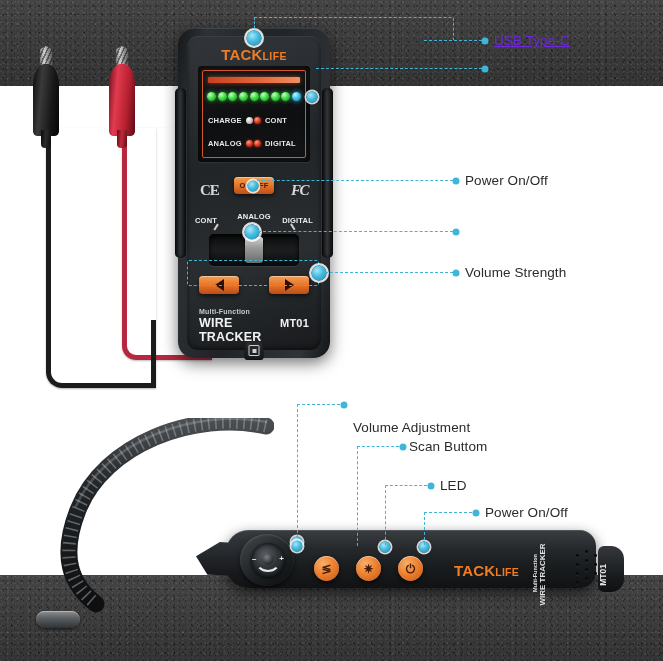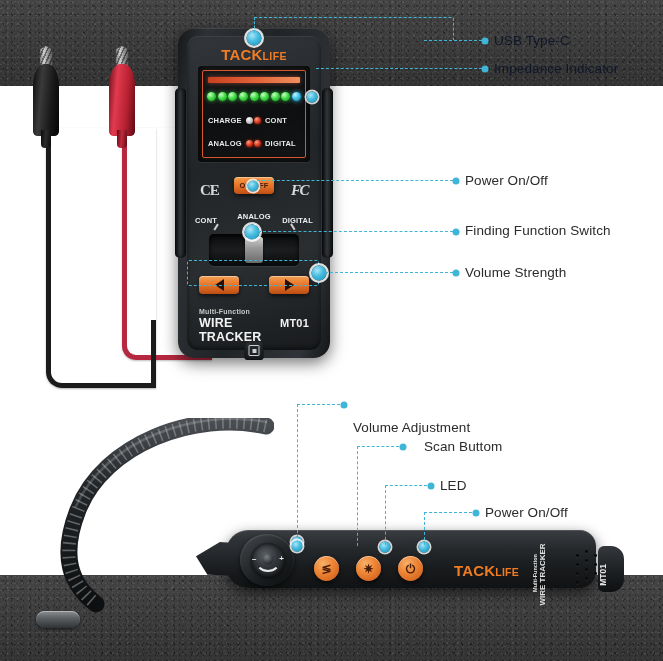--- a/index.html
+++ b/index.html
@@ -74,21 +74,21 @@
     box-shadow: 0 0 0 2px rgba(255,255,255,.8), 0 0 4px rgba(0,0,0,.4);
   }
 
   .callout-label {
     position: absolute;
     font-size: 13.5px;
     color: #2b2b2b;
     white-space: nowrap;
     letter-spacing: .1px;
   }
-  .callout-label.on-dark { color: #0f172a; }
+  .callout-label.on-dark { color: #6d28d9; text-decoration: underline; }
 
   .dashed-box {
     position: absolute;
     border: 1.5px dashed #3fb6d8;
     border-radius: 2px;
     pointer-events: none;
   }
 
   
   #main-unit {
@@ -762,51 +762,49 @@
   <div class="node" style="left:254px; top:38px;"></div>
   <div class="leader v" style="left:254px; top:17px; height:16px;"></div>
   <div class="leader corner-tr" style="left:254px; top:17px; width:200px; height:23px;"></div>
   <div class="leader h" style="left:424px; top:40px; width:58px;"></div>
   <div class="dot" style="left:485px; top:41px;"></div>
   <div class="callout-label on-dark" style="left:494px; top:33px;">USB Type-C</div>
 
   <div class="node small" style="left:312px; top:97px;"></div>
   <div class="leader h" style="left:316px; top:68px; width:166px;"></div>
   <div class="dot" style="left:485px; top:69px;"></div>
-  <div class="callout-label on-dark" style="left:494px; top:61px;">Impedance Indicator</div>
 
   <div class="dashed-box" style="left:197px; top:62px; width:118px; height:40px; border:none;"></div>
 
   <div class="node small" style="left:253px; top:186px;"></div>
   <div class="leader h" style="left:257px; top:180px; width:196px;"></div>
   <div class="dot" style="left:456px; top:181px;"></div>
   <div class="callout-label" style="left:465px; top:173px;">Power On/Off</div>
 
   <div class="node" style="left:252px; top:232px;"></div>
   <div class="leader h" style="left:258px; top:231px; width:195px;"></div>
   <div class="dot" style="left:456px; top:232px;"></div>
-  <div class="callout-label" style="left:465px; top:223px;">Finding Function Switch</div>
 
   <div class="dashed-box" style="left:187px; top:260px; width:132px; height:26px;"></div>
   <div class="node" style="left:319px; top:273px;"></div>
   <div class="leader h" style="left:325px; top:272px; width:128px;"></div>
   <div class="dot" style="left:456px; top:273px;"></div>
   <div class="callout-label" style="left:465px; top:265px;">Volume Strength</div>
 
   <div class="node small" style="left:297px; top:542px;"></div>
   <div class="leader v" style="left:297px; top:404px; height:134px;"></div>
   <div class="leader h" style="left:297px; top:404px; width:43px;"></div>
   <div class="dot" style="left:344px; top:405px;"></div>
   <div class="callout-label" style="left:353px; top:420px;">Volume Adjustment</div>
 
   <div class="node small" style="left:297px; top:546px;"></div>
   <div class="leader v" style="left:357px; top:446px; height:100px;"></div>
   <div class="leader h" style="left:357px; top:446px; width:42px;"></div>
   <div class="dot" style="left:403px; top:447px;"></div>
-  <div class="callout-label" style="left:424px; top:439px;">Scan Buttom</div>
+  <div class="callout-label" style="left:409px; top:439px;">Scan Buttom</div>
 
   <div class="node small" style="left:385px; top:547px;"></div>
   <div class="leader v" style="left:385px; top:485px; height:60px;"></div>
   <div class="leader h" style="left:385px; top:485px; width:42px;"></div>
   <div class="dot" style="left:431px; top:486px;"></div>
   <div class="callout-label" style="left:440px; top:478px;">LED</div>
 
   <div class="node small" style="left:424px; top:547px;"></div>
   <div class="leader v" style="left:424px; top:512px; height:33px;"></div>
   <div class="leader h" style="left:424px; top:512px; width:48px;"></div>

